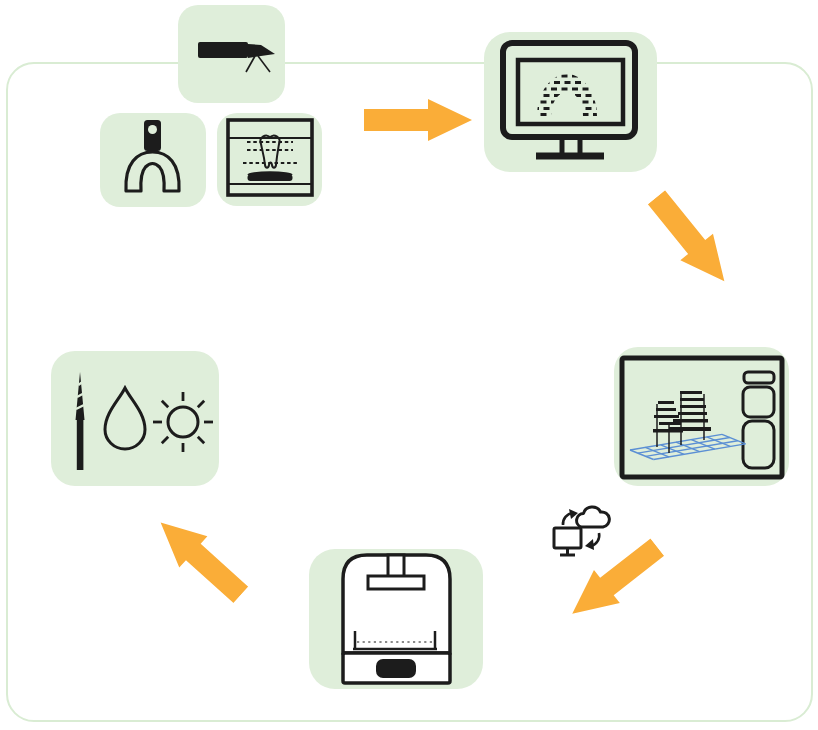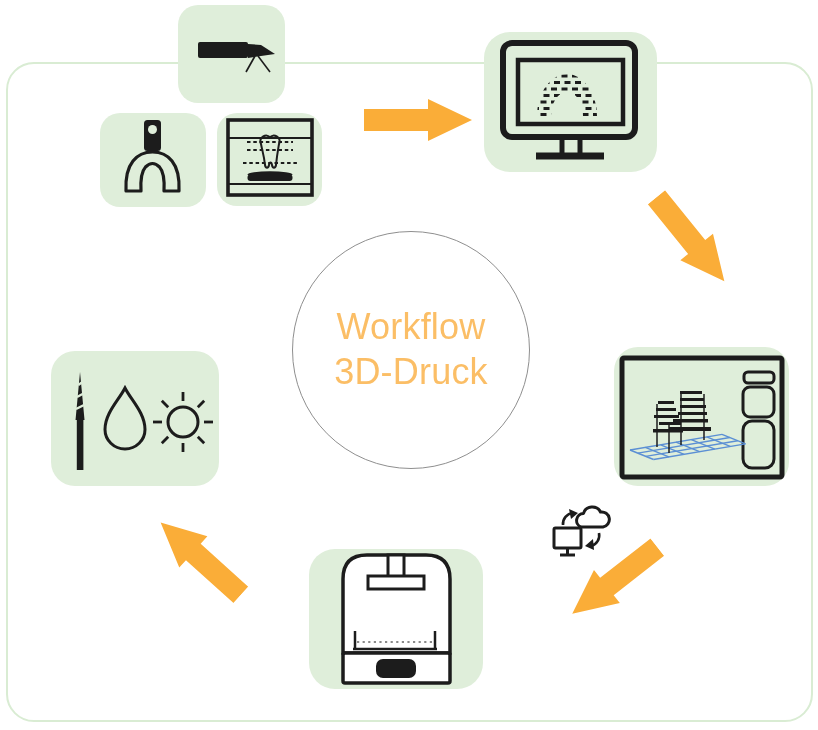--- a/index.html
+++ b/index.html
@@ -210,18 +210,14 @@
     <svg width="110" height="46" viewBox="0 0 110 46">
         <polygon class="arrowpoly" points="0,12 64,12 64,2 108,23 64,44 64,34 0,34"></polygon>
       </svg>
   </div>
   <div class="arrow" style="left:145px;top:535px;transform:rotate(-138deg);">
     <svg width="110" height="46" viewBox="0 0 110 46">
         <polygon class="arrowpoly" points="0,12 64,12 64,2 108,23 64,44 64,34 0,34"></polygon>
       </svg>
   </div>
 
-  <div class="center-circle">
-    <div class="line">Workflow</div>
-    <div class="line">3D-Druck</div>
-  </div>
 
 </div>
 
 </body></html>

